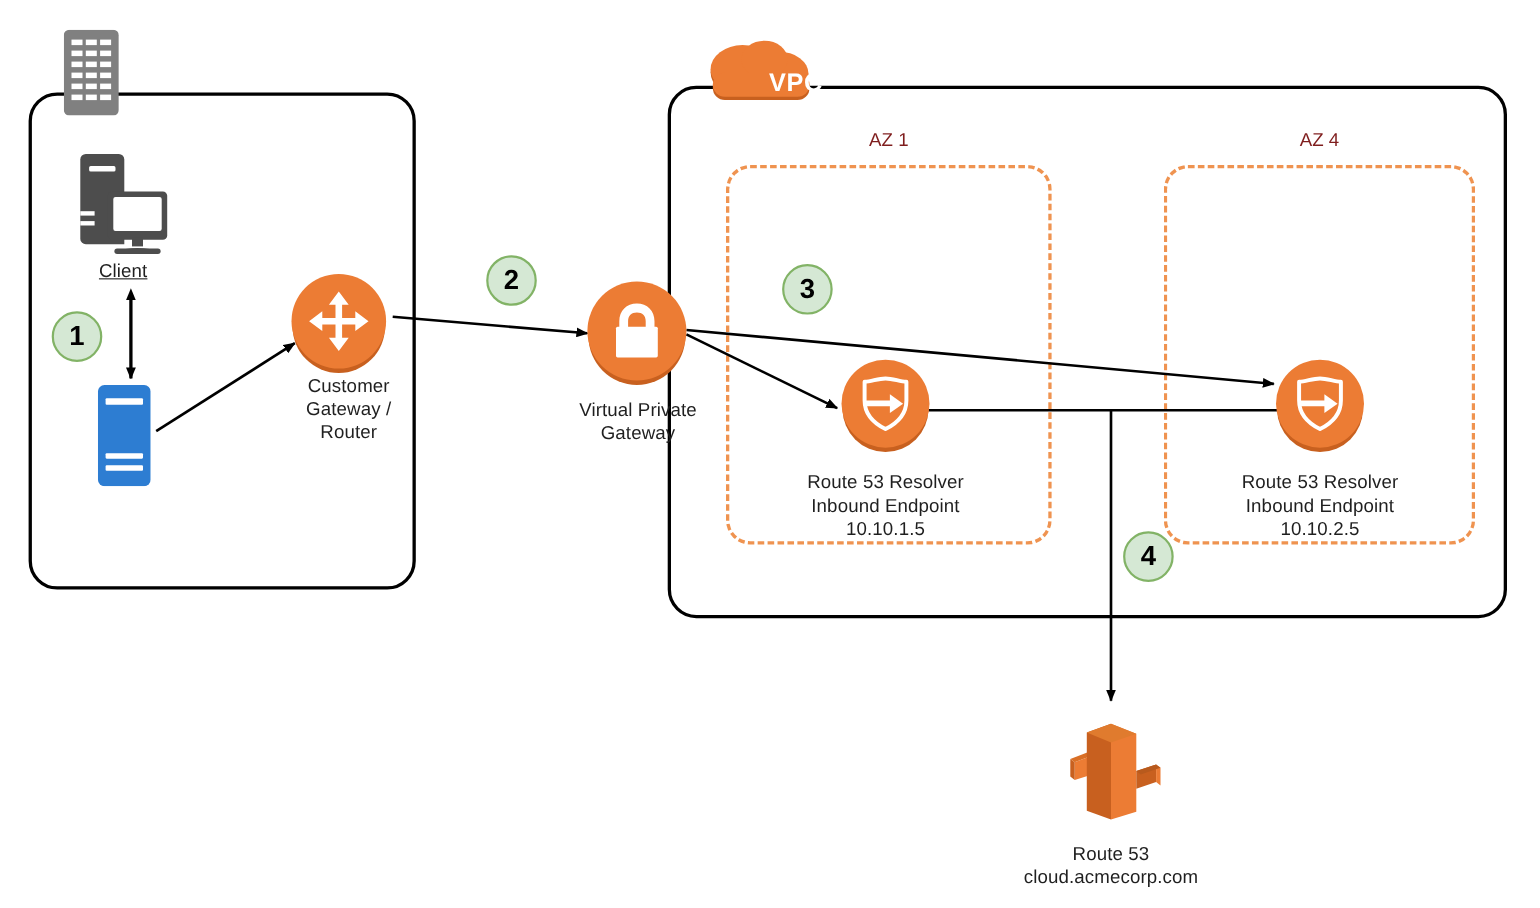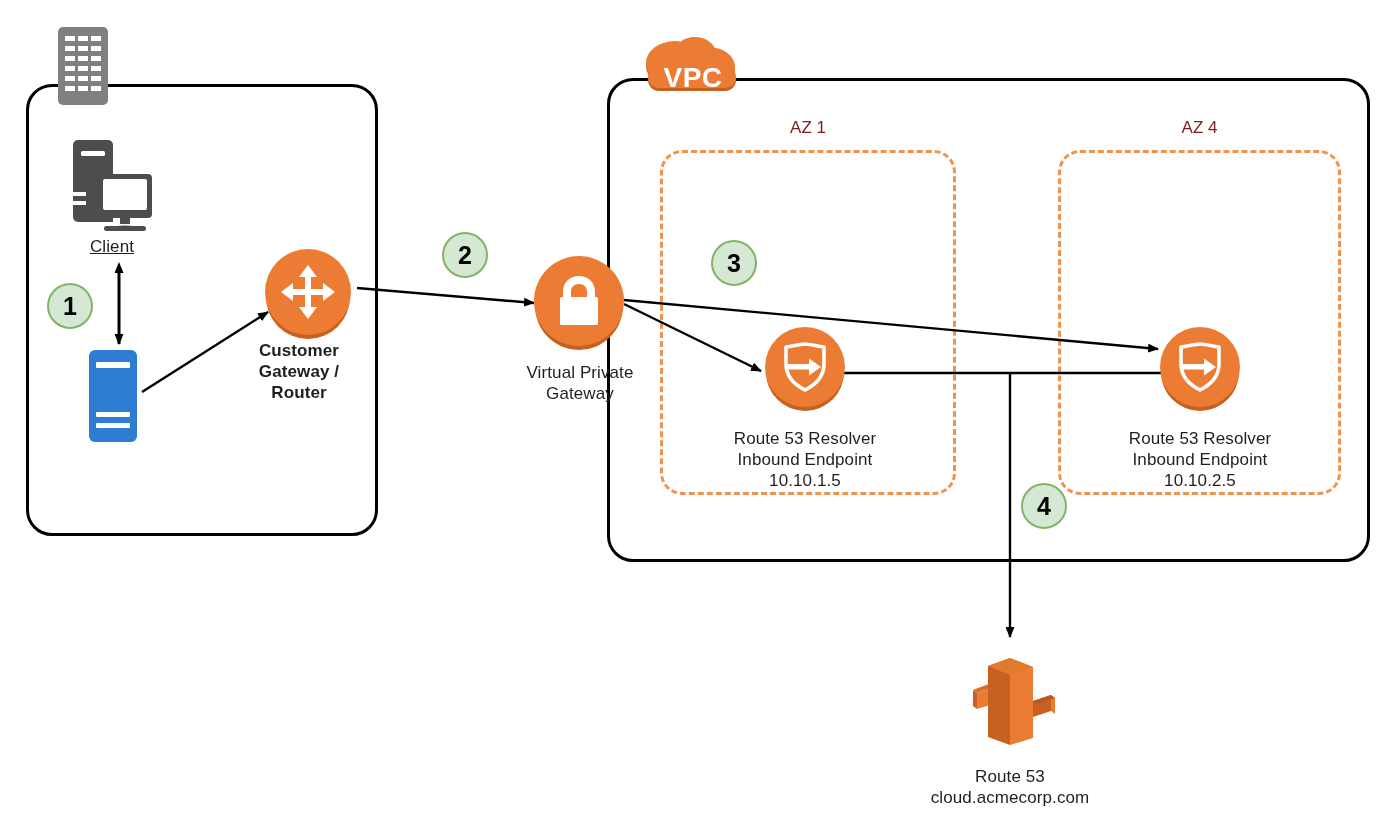--- a/index.html
+++ b/index.html
@@ -84,24 +84,24 @@
   
   .vpc-cloud {
     position: absolute;
     width: 110px;
     height: 66px;
   }
   .vpc-cloud .vpc-text {
     position: absolute;
     left: 0; right: 0;
     top: 26px;
-    text-align: center;
+    text-align: right;
     color: #ffffff;
     font-weight: bold;
-    font-size: 28px;
+    font-size: 23px;
     letter-spacing: 0.5px;
   }
 
   svg.overlay {
     position: absolute;
     left: 0; top: 0;
     width: 1400px;
     height: 825px;
     pointer-events: none;
   }
@@ -198,21 +198,21 @@
     </svg>
   </div>
 
   <div class="aws-circle" style="left:265px; top:249px; width:86px; height:86px;">
     <svg width="58" height="58" viewBox="0 0 58 58">
       <g fill="#ffffff">
         <path d="M29,2 L38,14 L32,14 L32,26 L44,26 L44,20 L56,29 L44,38 L44,32 L32,32 L32,44 L38,44 L29,56 L20,44 L26,44 L26,32 L14,32 L14,38 L2,29 L14,20 L14,26 L26,26 L26,14 L20,14 Z"></path>
       </g>
     </svg>
   </div>
-  <div class="lbl" style="left:229px; top:340px; width:140px;font-weight:bold;">Customer
+  <div class="lbl" style="left:247px; top:340px; width:140px;">Customer
 Gateway /
 Router</div>
 
   <div class="vpc-cloud" style="left:638px; top:36px;">
     <svg width="110" height="66" viewBox="0 0 110 66" style="position:absolute;left:0;top:0;">
       <g fill="#c8601f">
         <ellipse cx="37" cy="30" rx="29" ry="22"></ellipse>
         <ellipse cx="70" cy="34" rx="27" ry="20"></ellipse>
         <ellipse cx="57" cy="21" rx="21" ry="17"></ellipse>
         <rect x="10" y="33" width="88" height="22" rx="11"></rect>

